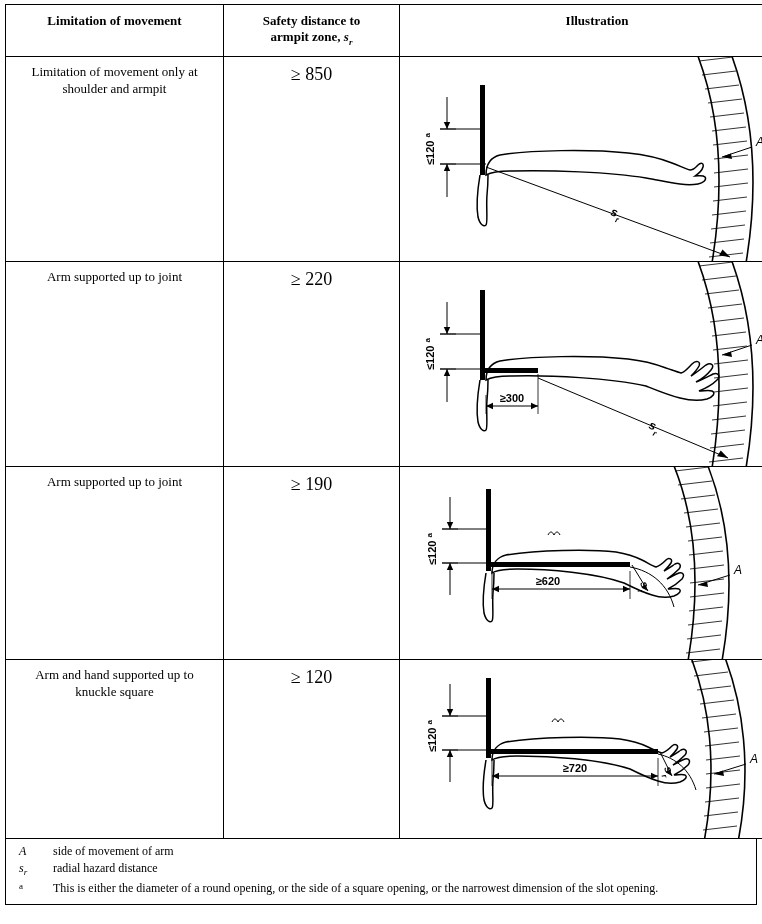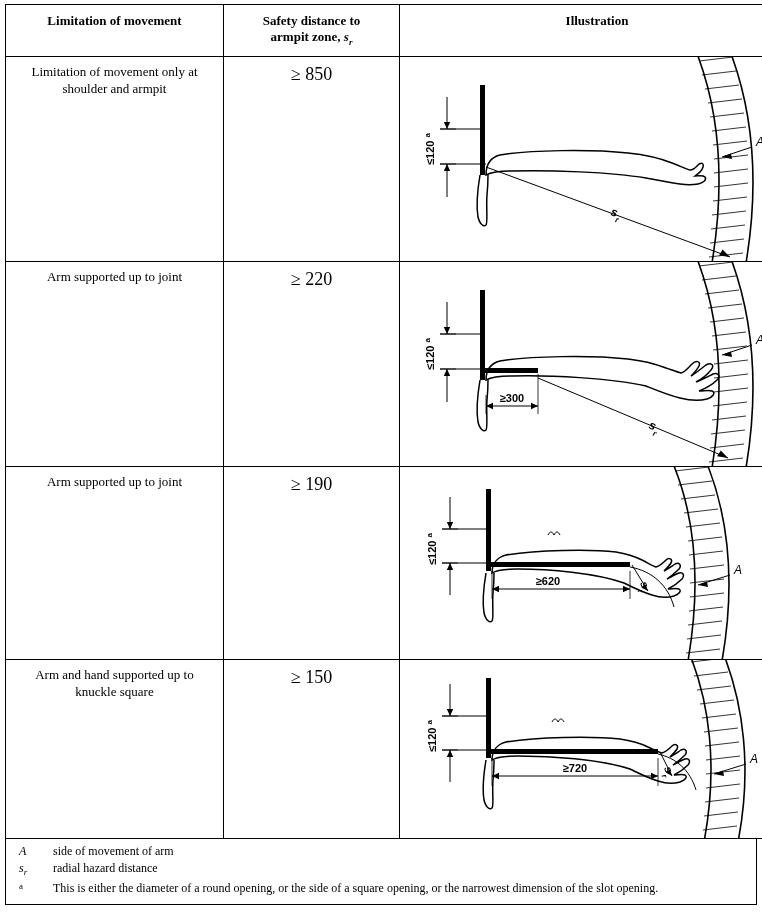--- a/index.html
+++ b/index.html
@@ -317,21 +317,21 @@
                 <text x="240" y="116" font-size="11" font-style="italic" font-weight="bold" transform="rotate(70 240 116)">s<tspan font-size="8" baseline-shift="sub">r</tspan></text>
                 <text x="334" y="107" font-size="12" font-style="italic">A</text>
               </g>
             </svg>
           </div>
         </td>
       </tr>
 
       <tr>
         <td class="c-limitation"><span>Arm and hand supported up to knuckle square</span></td>
-        <td class="c-distance"><span>≥ 150</span></td>
+        <td class="c-distance"><span>≥ 120</span></td>
         <td class="c-illustration">
           <div class="figwrap">
             <svg width="382" height="178" viewBox="0 0 382 178" xmlns="http://www.w3.org/2000/svg">
               <g fill="none" stroke="#000" stroke-width="1">
                 <path d="M 288 -10 C 310 42 318 108 304 182" stroke-width="1.6"></path>
                 <path d="M 322 -10 C 344 44 352 110 338 182" stroke-width="1.6"></path>
                 <g stroke-width="0.8">
                   <line x1="291" y1="2" x2="325" y2="-2"></line>
                   <line x1="294" y1="16" x2="328" y2="12"></line>
                   <line x1="297" y1="30" x2="331" y2="26"></line>

